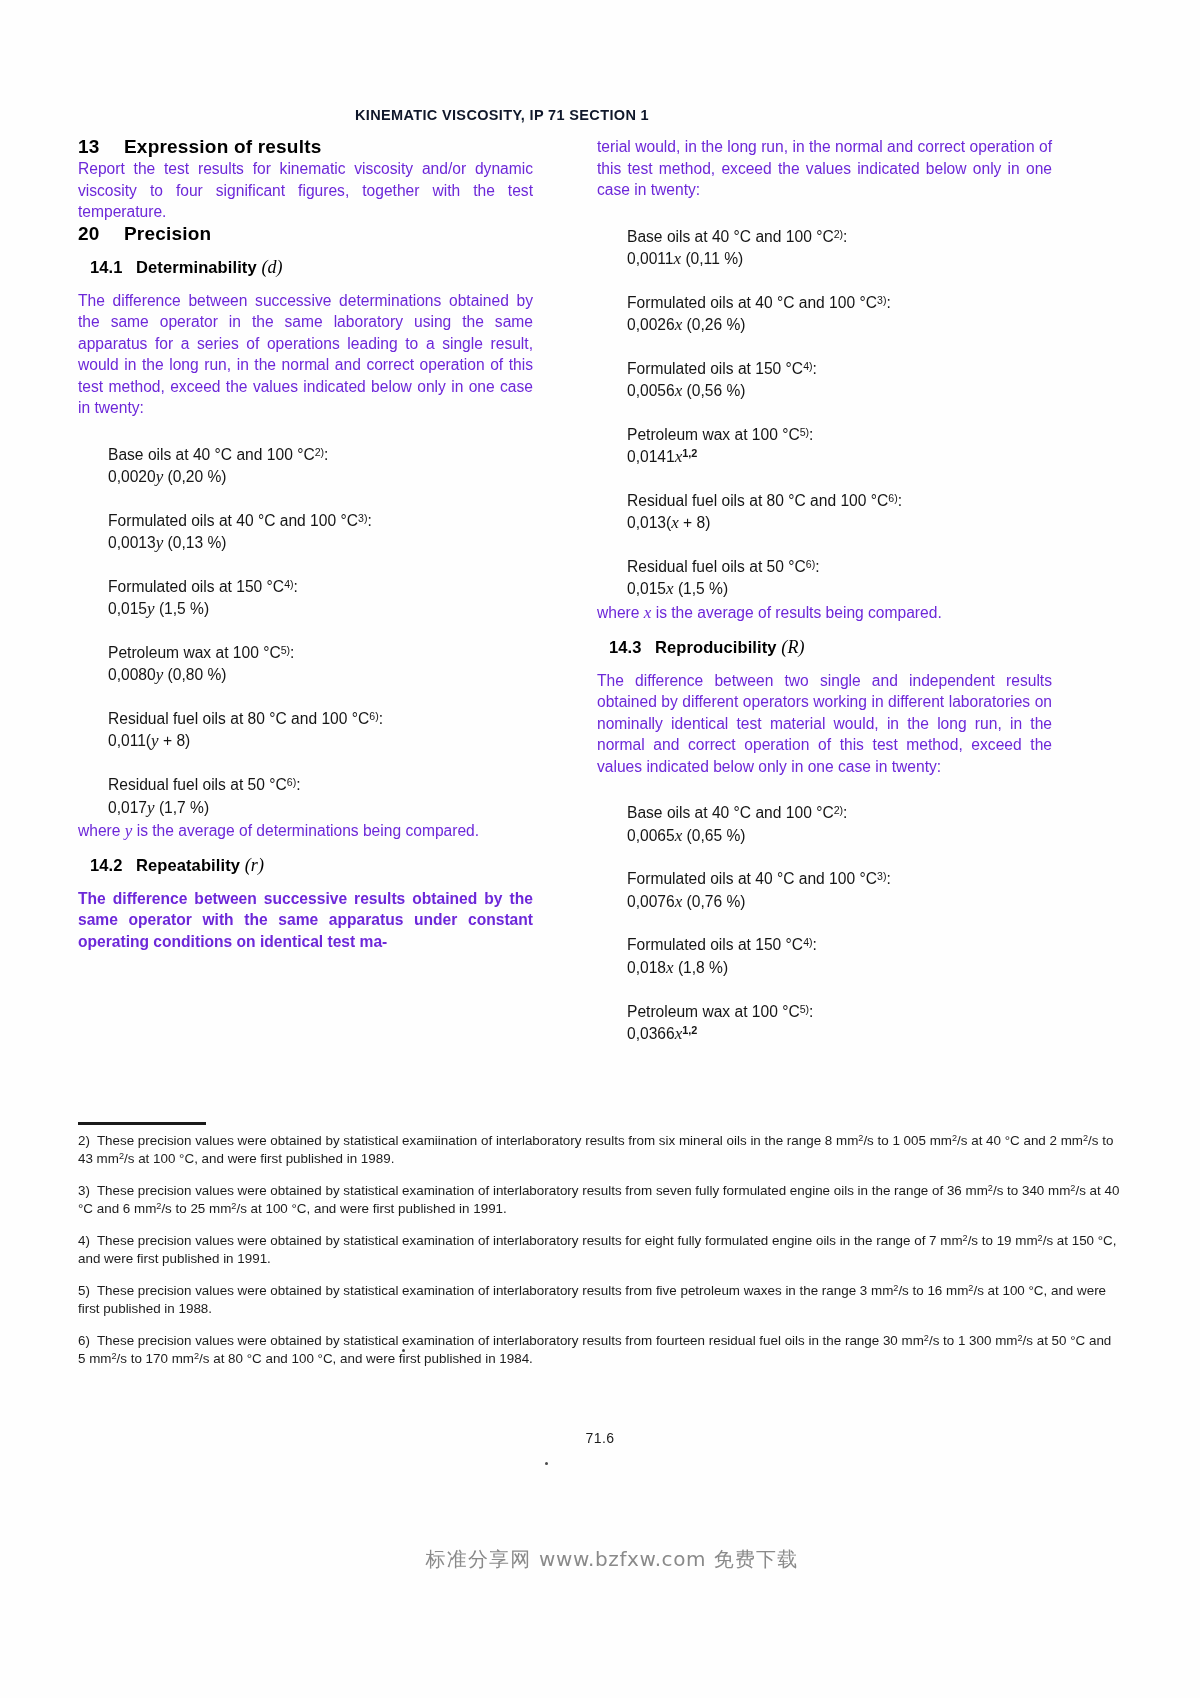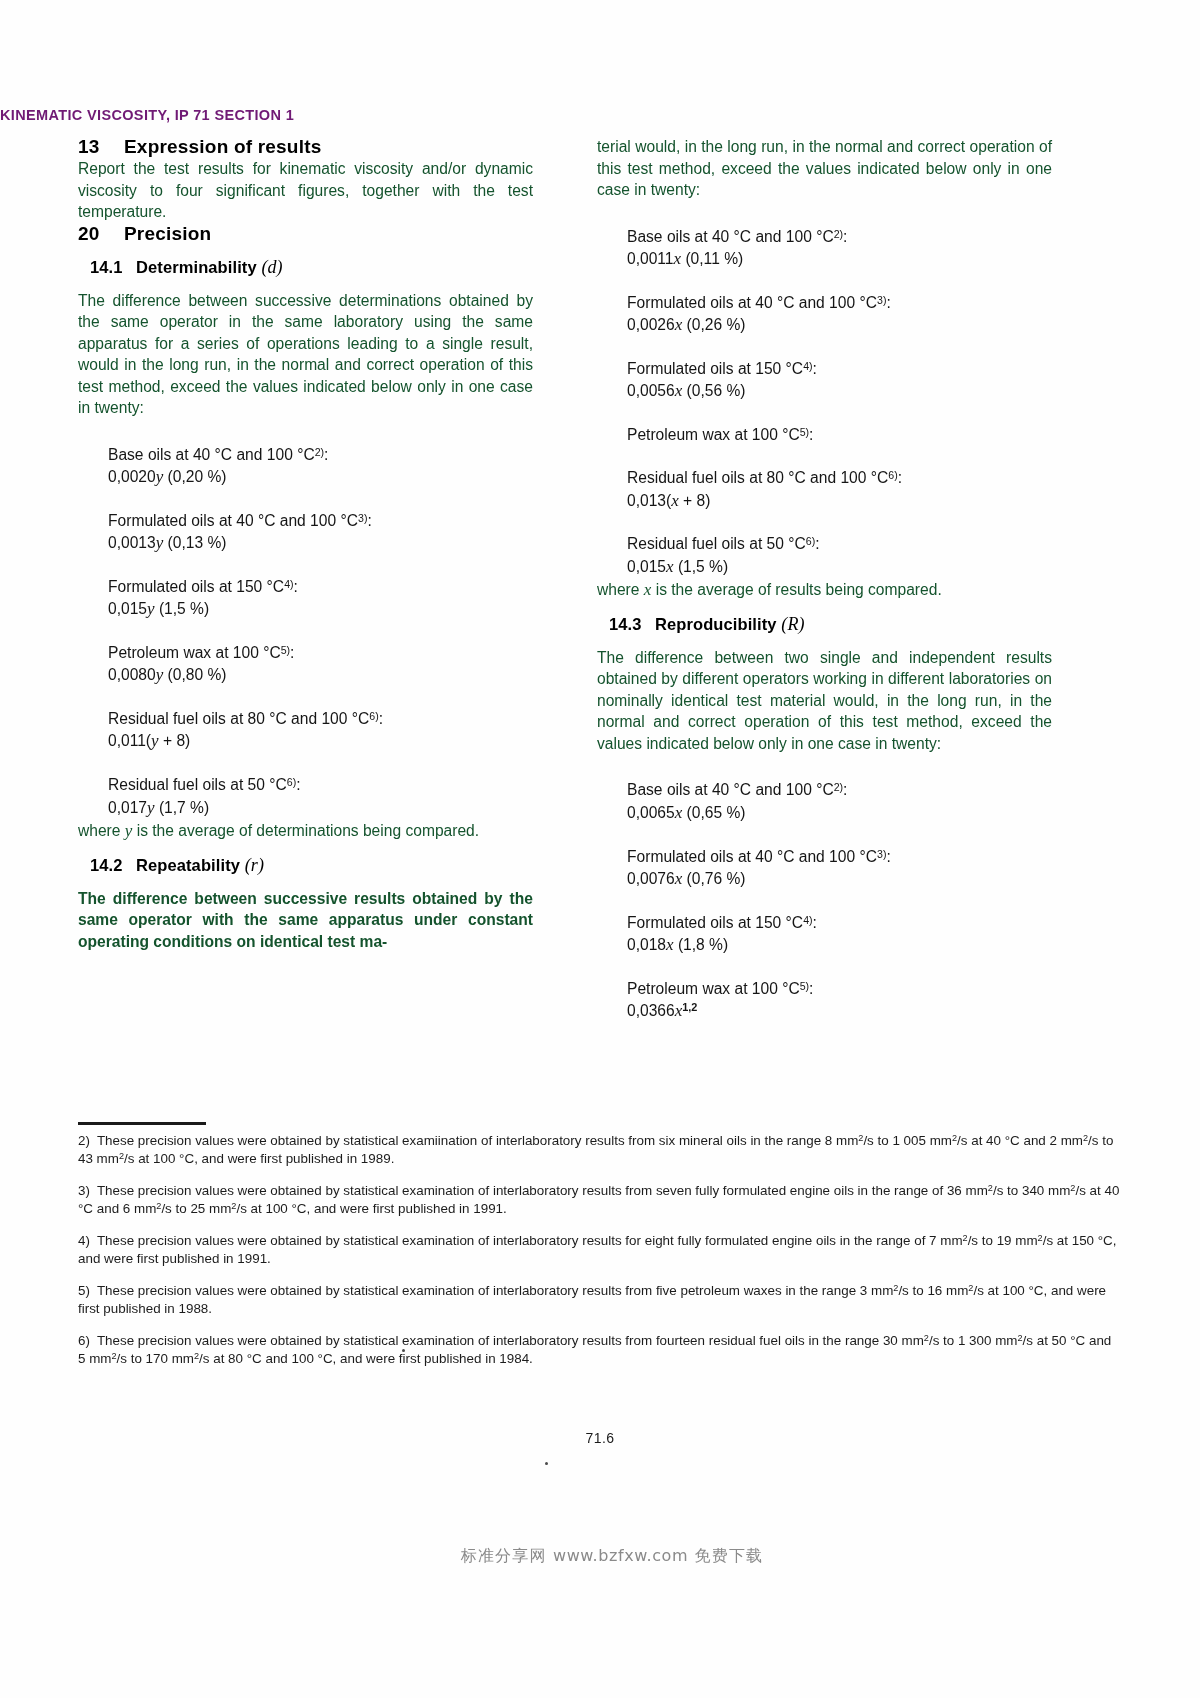--- a/index.html
+++ b/index.html
@@ -20,24 +20,25 @@
     left: 0; top: 0;
     width: 1200px; height: 1698px;
     background: #fefefe;
   }
 
   
   .running-head {
     position: absolute;
     left: 0; top: 107px;
     width: 1004px;
+    text-align: center;
     font-size: 14.5px;
     font-weight: bold;
     letter-spacing: 0.35px;
-    color: #701a75;
+    color: #0f172a;
   }
 
   
   .columns {
     position: absolute;
     left: 78px; top: 136px;
     width: 1044px;
     height: 980px;
     display: flex;
     gap: 44px;
@@ -69,21 +70,21 @@
     font-style: italic;
     font-family: "Liberation Serif", serif;
     font-size: 18px;
   }
 
   p.body {
     font-size: 15.6px;
     line-height: 1.38;
     margin: 0;
     text-align: justify;
-    color: #14532d;
+    color: #6d28d9;
   }
   p.body.raggedright { text-align: left; }
 
   .sp-13-body { margin-top: 26px; }
   .sp-14 { margin-top: 52px; }
   .sp-141 { margin-top: 44px; }
   .sp-141-body { margin-top: 28px; }
   .sp-142 { margin-top: 44px; }
   .sp-142-body { margin-top: 28px; font-weight: bold; }
   .sp-143 { margin-top: 60px; }
@@ -176,21 +177,21 @@
     background: #4a4a4a;
     border-radius: 50%;
   }
 
   
   .watermark {
     position: absolute;
     left: 0; top: 1546px;
     width: 1200px;
     text-align: center;
-    font-size: 16px;
+    font-size: 20px;
     color: #8a8a8a;
     letter-spacing: 1.2px;
     font-family: "DejaVu Sans", sans-serif;
     padding-left: 24px;
   }
   .watermark .wm-url { letter-spacing: 0.6px; }
 </style>
 </head>
 <body>
 
@@ -269,20 +270,21 @@
           <li>
             <span class="vlabel">Formulated oils at 40 °C and 100 °C<sup class="fn">3)</sup>:</span>
             <span class="vexpr">0,0026<span class="ital">x</span> (0,26 %)</span>
           </li>
           <li>
             <span class="vlabel">Formulated oils at 150 °C<sup class="fn">4)</sup>:</span>
             <span class="vexpr">0,0056<span class="ital">x</span> (0,56 %)</span>
           </li>
           <li>
             <span class="vlabel">Petroleum wax at 100 °C<sup class="fn">5)</sup>:</span>
+            <span class="vexpr">0,0141<span class="ital">x</span><sup class="exp">1,2</sup></span>
           </li>
           <li>
             <span class="vlabel">Residual fuel oils at 80 °C and 100 °C<sup class="fn">6)</sup>:</span>
             <span class="vexpr">0,013(<span class="ital">x</span> + 8)</span>
           </li>
           <li>
             <span class="vlabel">Residual fuel oils at 50 °C<sup class="fn">6)</sup>:</span>
             <span class="vexpr">0,015<span class="ital">x</span> (1,5 %)</span>
           </li>
         </ul>

